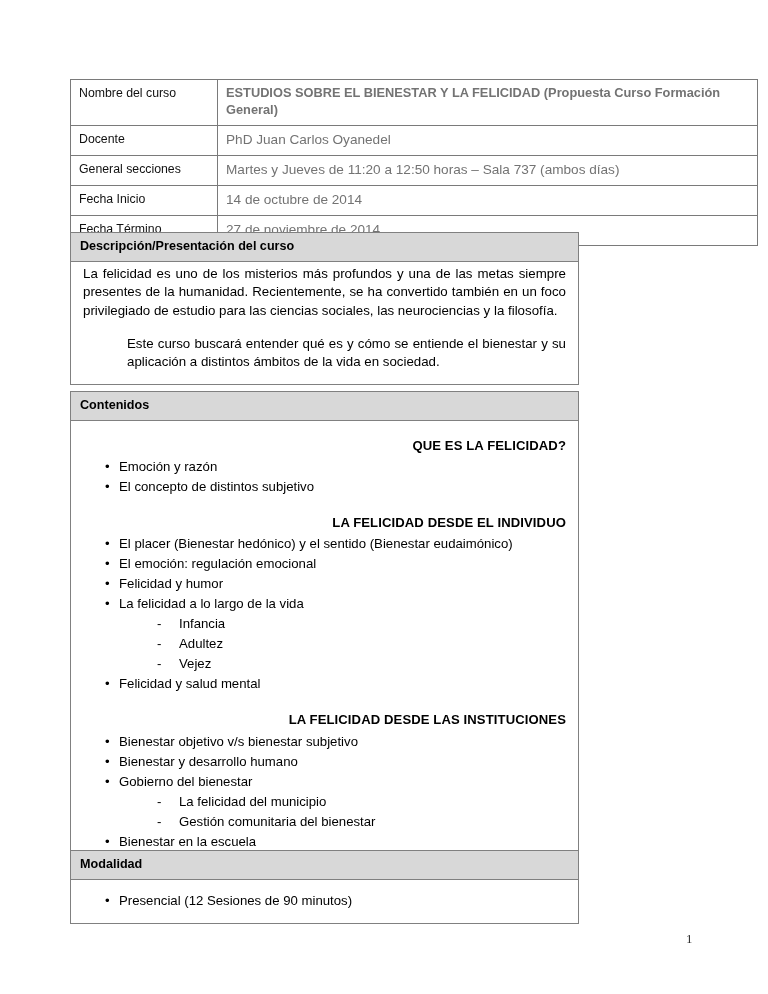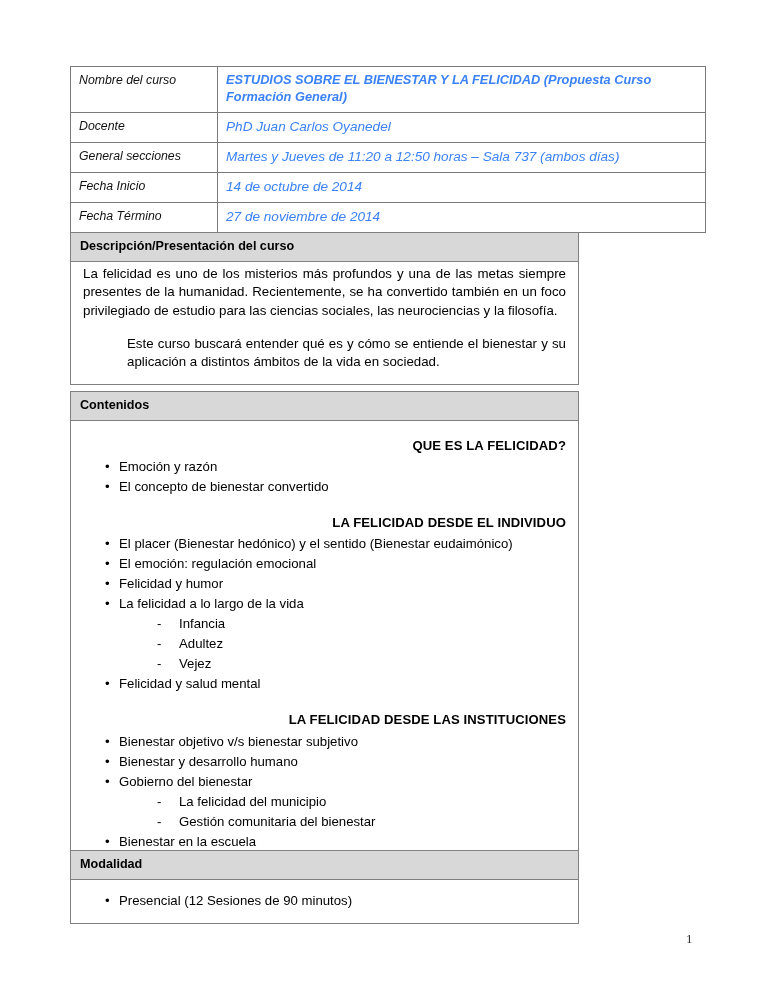--- a/index.html
+++ b/index.html
@@ -21,40 +21,39 @@
     left: 0; top: 0;
     width: 768px;
     height: 994px;
     box-sizing: border-box;
   }
 
   
   .info-table {
     position: absolute;
     left: 70px;
-    top: 66px;
-    width: 636px;
+    top: 79px;
+    width: 688px;
     border-collapse: collapse;
     table-layout: fixed;
-    font-style: italic;
   }
   .info-table td {
     border: 1px solid #7a7a7a;
     padding: 5px 8px 6px 8px;
     vertical-align: top;
     line-height: 1.32;
   }
   .info-table td.label {
     width: 130px;
     font-size: 12.3px;
     color: #111;
   }
   .info-table td.value {
     font-size: 13.6px;
-    color: #3b82f6;
+    color: #737373;
   }
   .info-table td.value.bold {
     font-weight: bold;
     font-size: 12.8px;
   }
 
   
   .section {
     position: absolute;
     left: 70px;
@@ -193,21 +192,21 @@
     </div>
   </div>
 
   <div class="section" id="sec-contenidos" style="top:391px;">
     <div class="section-header">Contenidos</div>
     <div class="section-body content-body" id="contenidos-body">
         <div class="group">
           <div class="group-title">QUE ES LA FELICIDAD?</div>
           <ul class="bullets">
             <li><span class="bullet-dot">•</span><span>Emoción y razón</span></li>
-            <li><span class="bullet-dot">•</span><span>El concepto de bienestar convertido</span></li>
+            <li><span class="bullet-dot">•</span><span>El concepto de distintos subjetivo</span></li>
           </ul>
         </div>
         <div class="group">
           <div class="group-title">LA FELICIDAD DESDE EL INDIVIDUO</div>
           <ul class="bullets">
             <li><span class="bullet-dot">•</span><span>El placer (Bienestar hedónico) y el sentido (Bienestar eudaimónico)</span></li>
             <li><span class="bullet-dot">•</span><span>El emoción: regulación emocional</span></li>
             <li><span class="bullet-dot">•</span><span>Felicidad y humor</span></li>
             <li><span class="bullet-dot">•</span><span>La felicidad a lo largo de la vida</span></li>
             <ul class="dashes">

